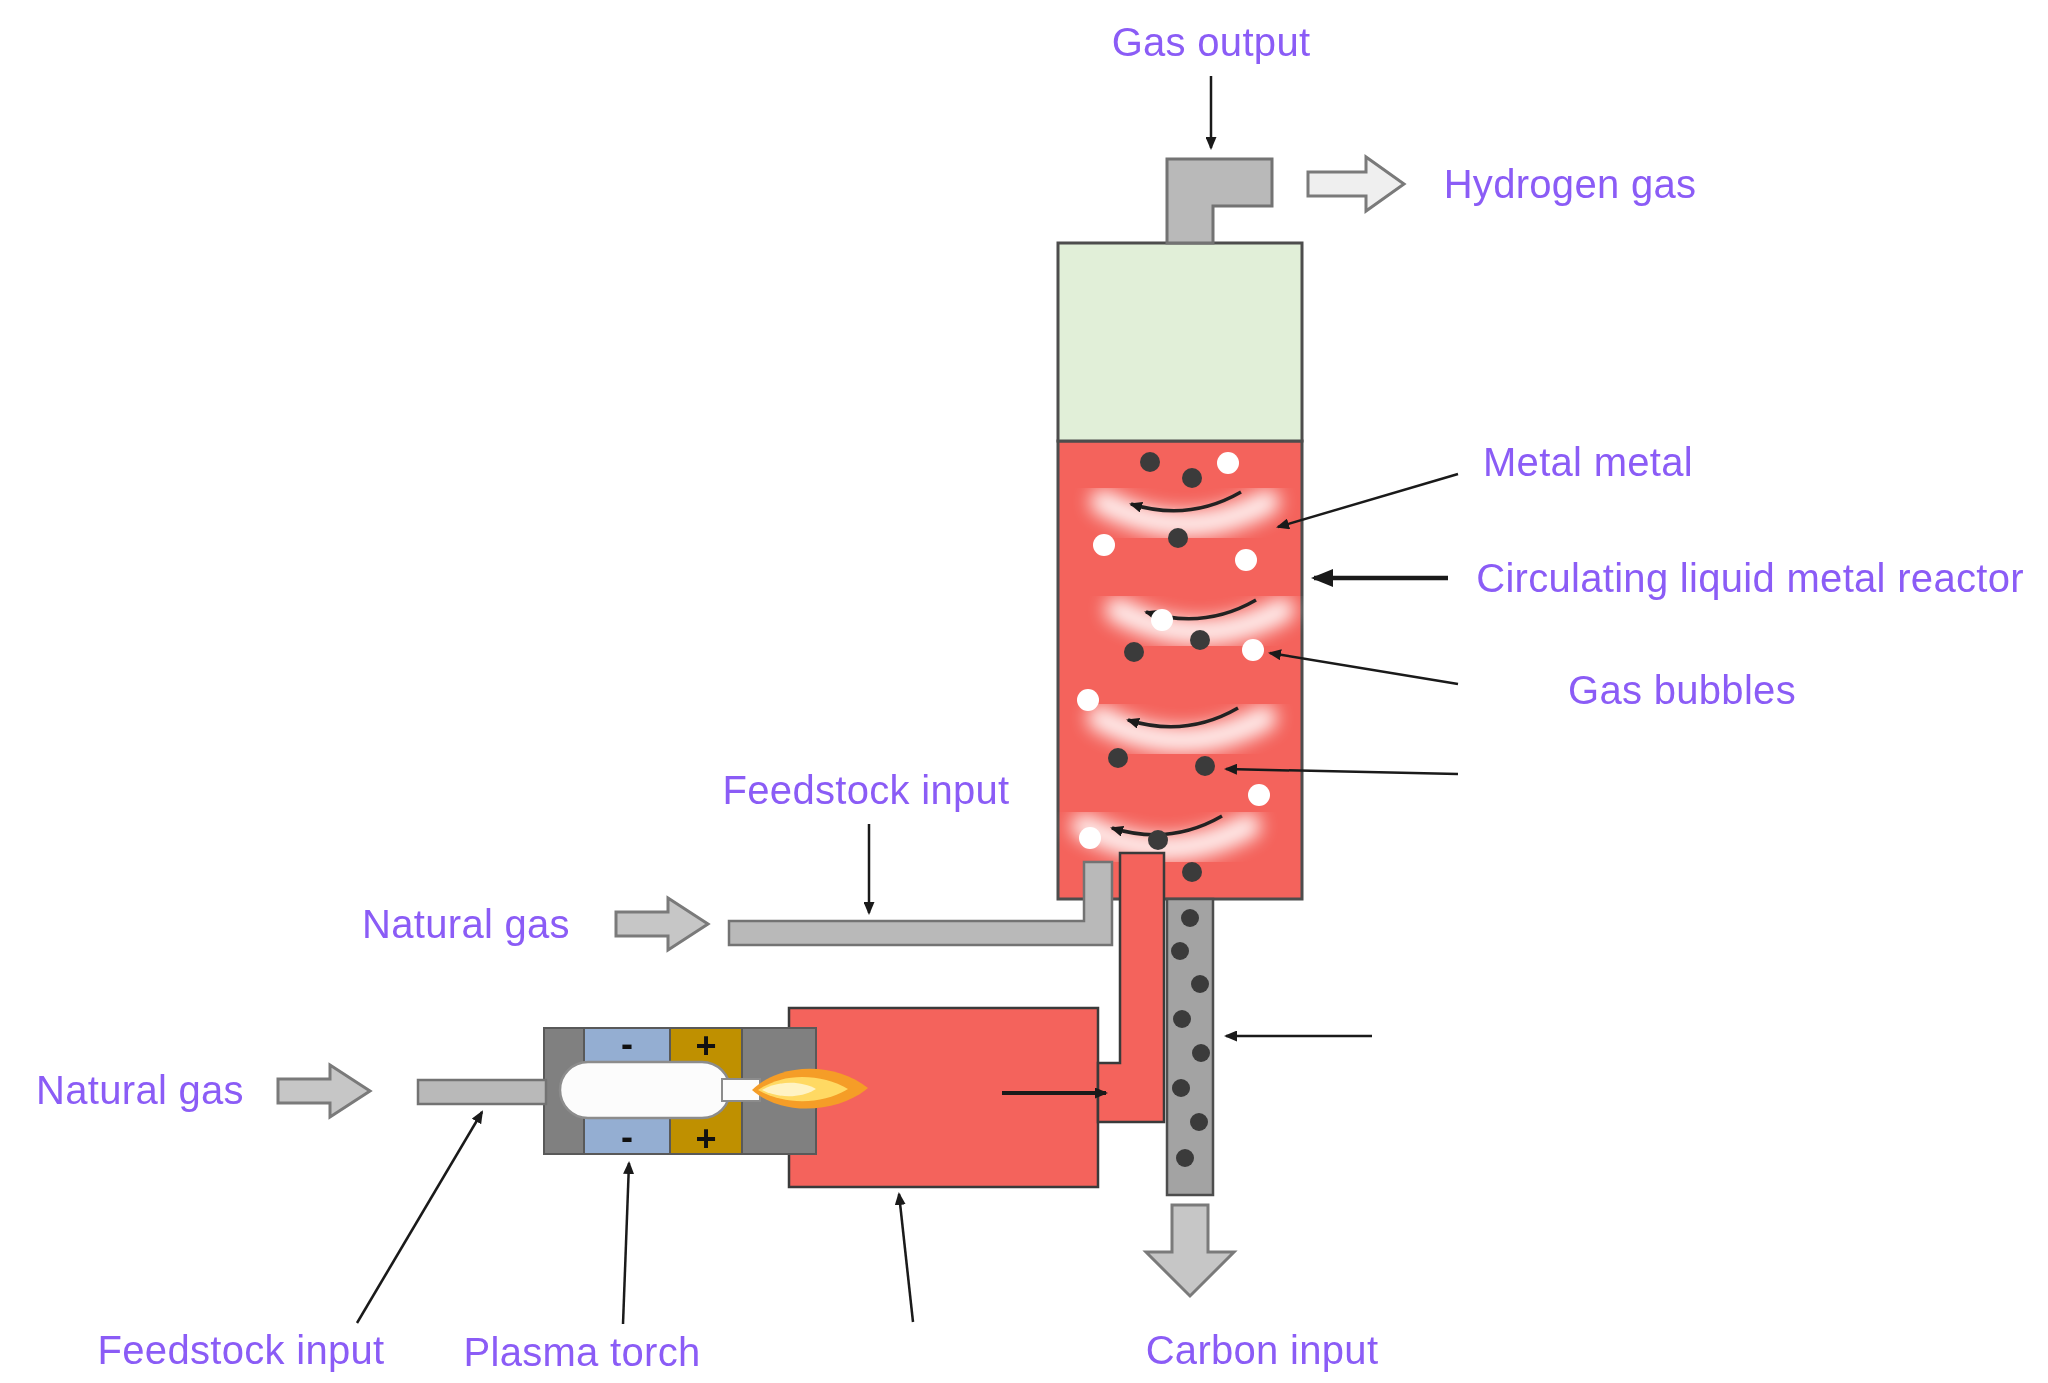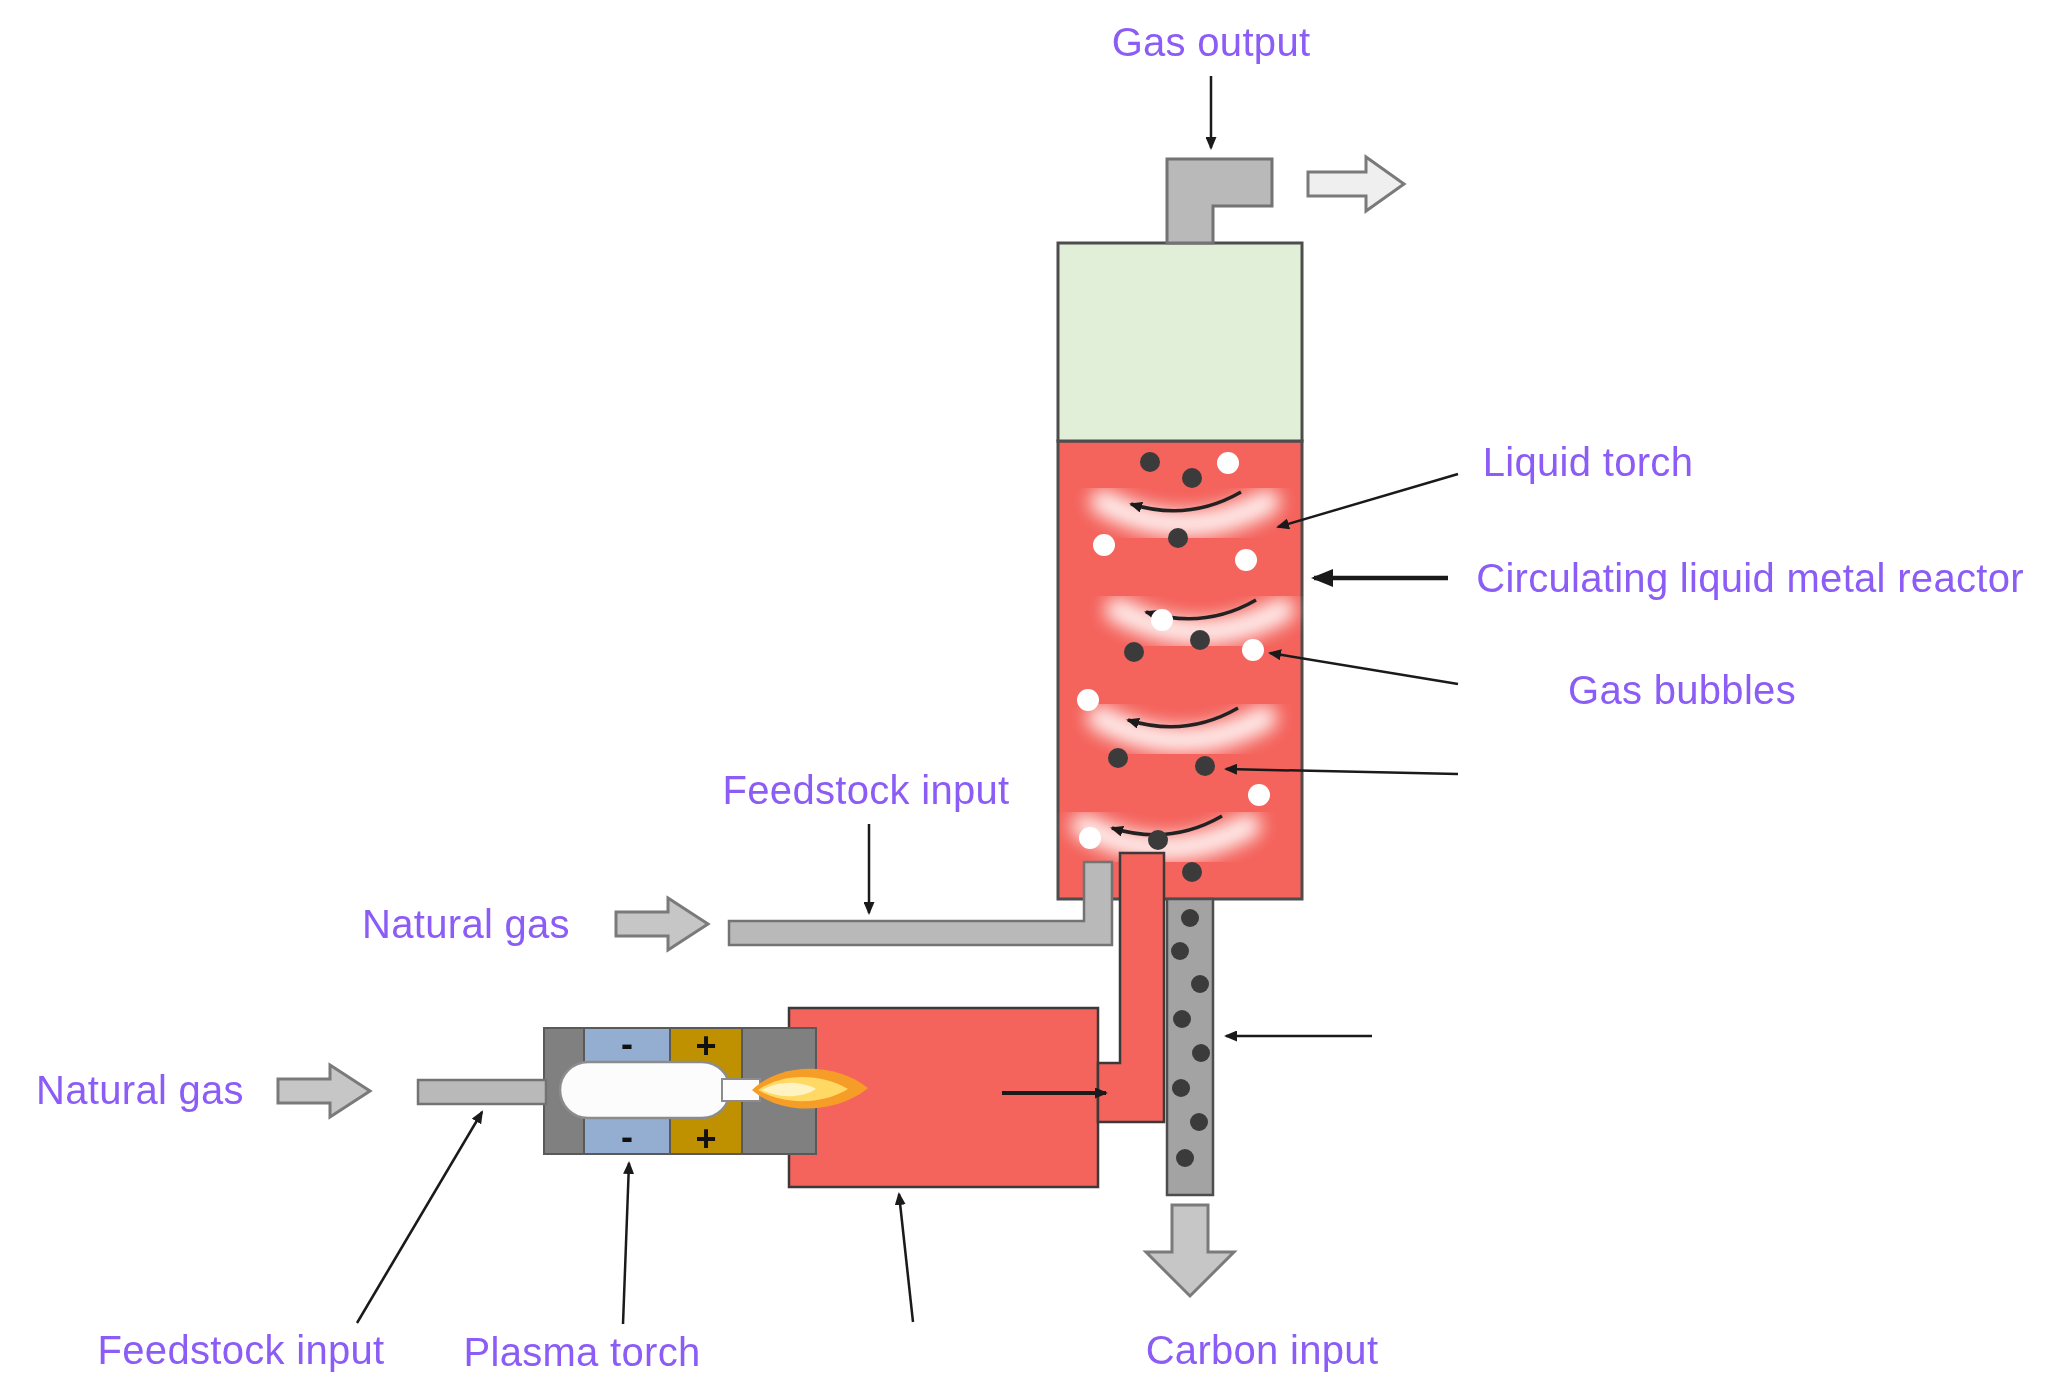--- a/index.html
+++ b/index.html
@@ -168,21 +168,22 @@
     <line x1="1458" y1="684" x2="1270" y2="653" marker-end="url(#ah)"></line>
     <line x1="1458" y1="774" x2="1226" y2="769" marker-end="url(#ah)"></line>
     <line x1="1372" y1="1036" x2="1226" y2="1036" marker-end="url(#ah)"></line>
     <line x1="357" y1="1323" x2="482" y2="1112" marker-end="url(#ah)"></line>
     <line x1="623" y1="1324" x2="629" y2="1163" marker-end="url(#ah)"></line>
     <line x1="913" y1="1322" x2="899" y2="1194" marker-end="url(#ah)"></line>
   </g>
 </svg>
 
 <div class="label" style="left:1211px;top:42px">Gas output</div>
-<div class="label" style="left:1588px;top:462px">Liquid torch</div>
+<div class="label" style="left:1570px;top:184px">Hydrogen gas</div>
+<div class="label" style="left:1588px;top:462px">Metal metal</div>
 <div class="label" style="left:1750px;top:578px">Circulating liquid metal reactor</div>
 <div class="label" style="left:1682px;top:690px">Gas bubbles</div>
 <div class="label" style="left:866px;top:790px">Feedstock input</div>
 <div class="label" style="left:466px;top:924px">Natural gas</div>
 <div class="label" style="left:140px;top:1090px">Natural gas</div>
 <div class="label" style="left:241px;top:1350px">Feedstock input</div>
 <div class="label" style="left:582px;top:1352px">Plasma torch</div>
 <div class="label" style="left:1262px;top:1350px">Carbon input</div>
 
 </div>

